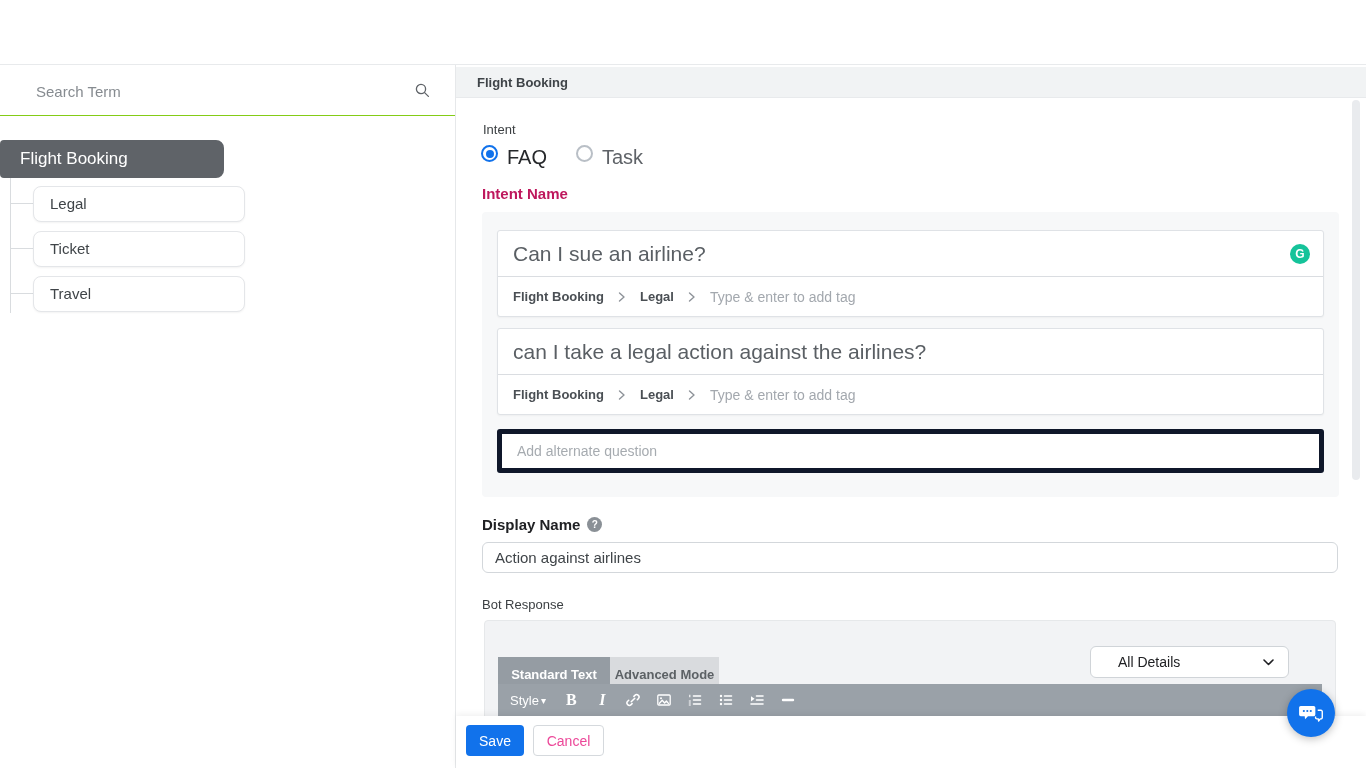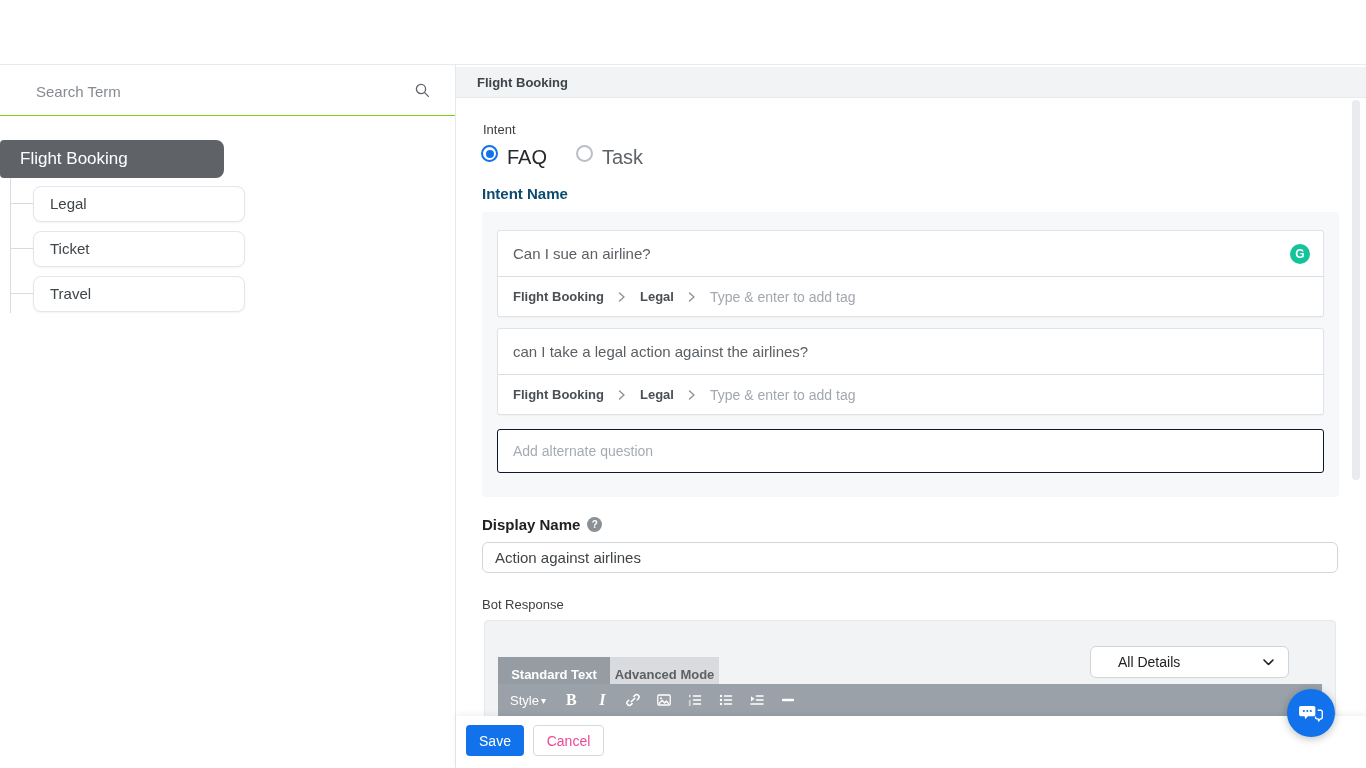--- a/index.html
+++ b/index.html
@@ -39,32 +39,32 @@
   
   .main-header { left:456px; top:67px; width:910px; height:31px; background:#f1f3f4; border-bottom:1px solid #e8eaec;
     font-size:13px; font-weight:700; color:#3f4448; line-height:31px; padding-left:21px; }
 
   .intent-label { left:483px; top:122px; font-size:13px; color:#3c4043; }
   .radio { width:17px; height:17px; border-radius:50%; background:#fff; display:flex; align-items:center; justify-content:center; cursor:pointer; }
   .radio.on { border:2px solid #1172eb; }
   .radio.on i { width:8px; height:8px; border-radius:50%; background:#1172eb; }
   .radio.off { border:2px solid #b9bfc6; }
   .radio-lbl { font-size:20px; cursor:default; }
-  .intent-name-h { left:482px; top:185px; font-size:15px; font-weight:700; color:#0c4a6e; }
+  .intent-name-h { left:482px; top:185px; font-size:15px; font-weight:700; color:#be185d; }
 
   .qcontainer { left:482px; top:212px; width:857px; height:285px; background:#f7f8f9; border-radius:4px; }
   .qcard { left:497px; width:827px; background:#fff; border:1px solid #dfe2e6; border-radius:3px; box-shadow:0 1px 2px rgba(0,0,0,0.04); }
   .qrow { position:relative; height:46px; border-bottom:1px solid #dadde1; }
-  .qtext { position:absolute; left:15px; top:0; line-height:46px; font-size:15px; color:#5a5f64; }
+  .qtext { position:absolute; left:15px; top:0; line-height:46px; font-size:21px; color:#5a5f64; }
   .grammarly { position:absolute; right:13px; top:13px; width:20px; height:20px; border-radius:50%; background:#15c39a;
     color:#fff; font-size:12px; font-weight:700; display:flex; align-items:center; justify-content:center; }
   .tagrow { height:39px; display:flex; align-items:center; gap:14px; padding-left:15px; }
   .tag-bold { font-size:13px; font-weight:700; color:#4a4f54; }
   .tag-ph { font-size:14px; color:#a3a8ae; }
-  .addalt { left:497px; top:429px; width:827px; height:44px; background:#fff; border:1px solid #0f172a; border-radius:3px; }
+  .addalt { left:497px; top:429px; width:827px; height:44px; background:#fff; border:5px solid #0f172a; border-radius:3px; }
   .addalt input { width:100%; height:100%; border:none; outline:none; background:transparent; padding-left:15px;
     font-size:14px; font-family:"Liberation Sans",sans-serif; color:#3c4043; }
   .addalt input::placeholder { color:#a6abb0; }
 
   .display-row { left:482px; top:516px; display:flex; align-items:center; gap:7px; }
   .display-lbl { font-size:15px; font-weight:700; color:#202124; }
   .help-dot { width:15px; height:15px; border-radius:50%; background:#8a9096; color:#fff; font-size:10px; font-weight:700;
     display:flex; align-items:center; justify-content:center; }
   .display-input { left:482px; top:542px; width:856px; height:31px; border:1px solid #d3d7db; border-radius:6px;
     padding:0 12px; font-size:15px; color:#3f4448; font-family:"Liberation Sans",sans-serif; outline:none; }

